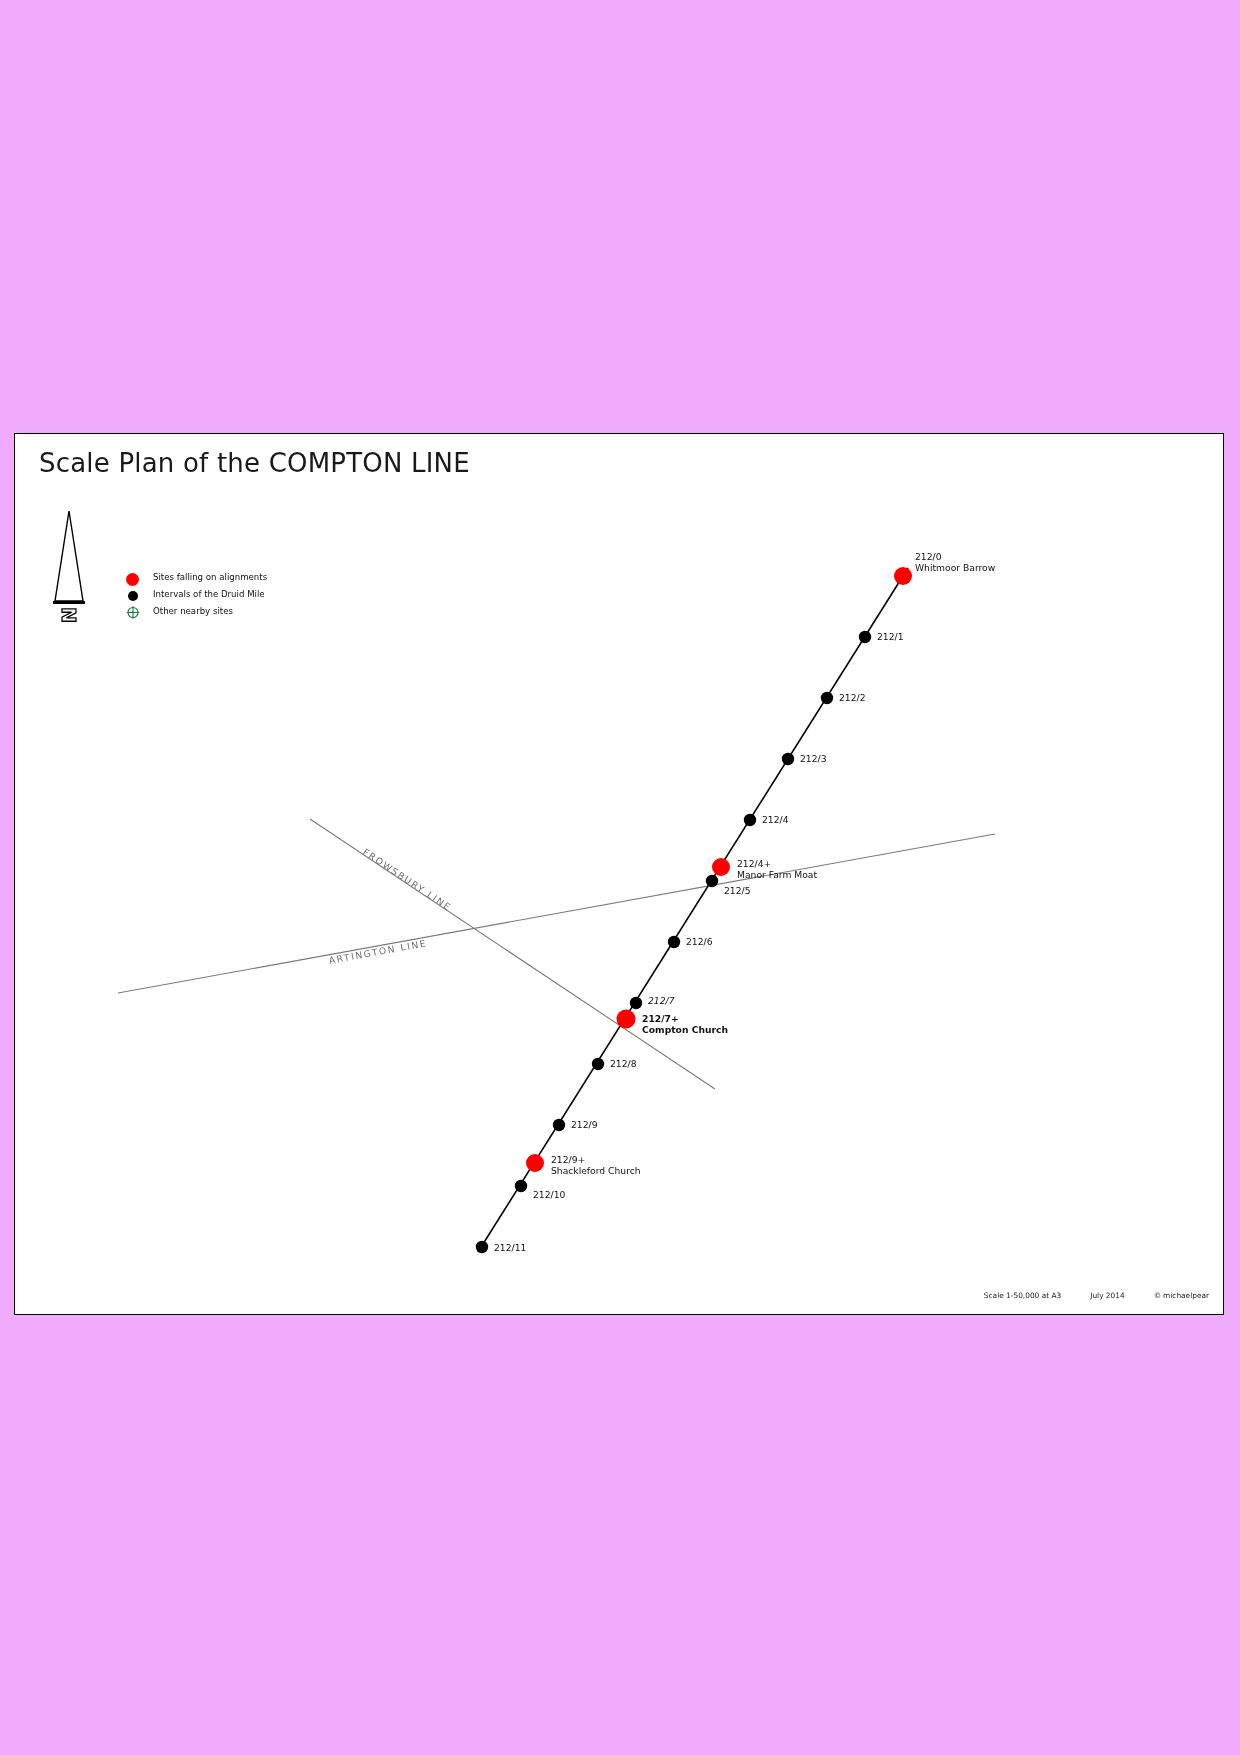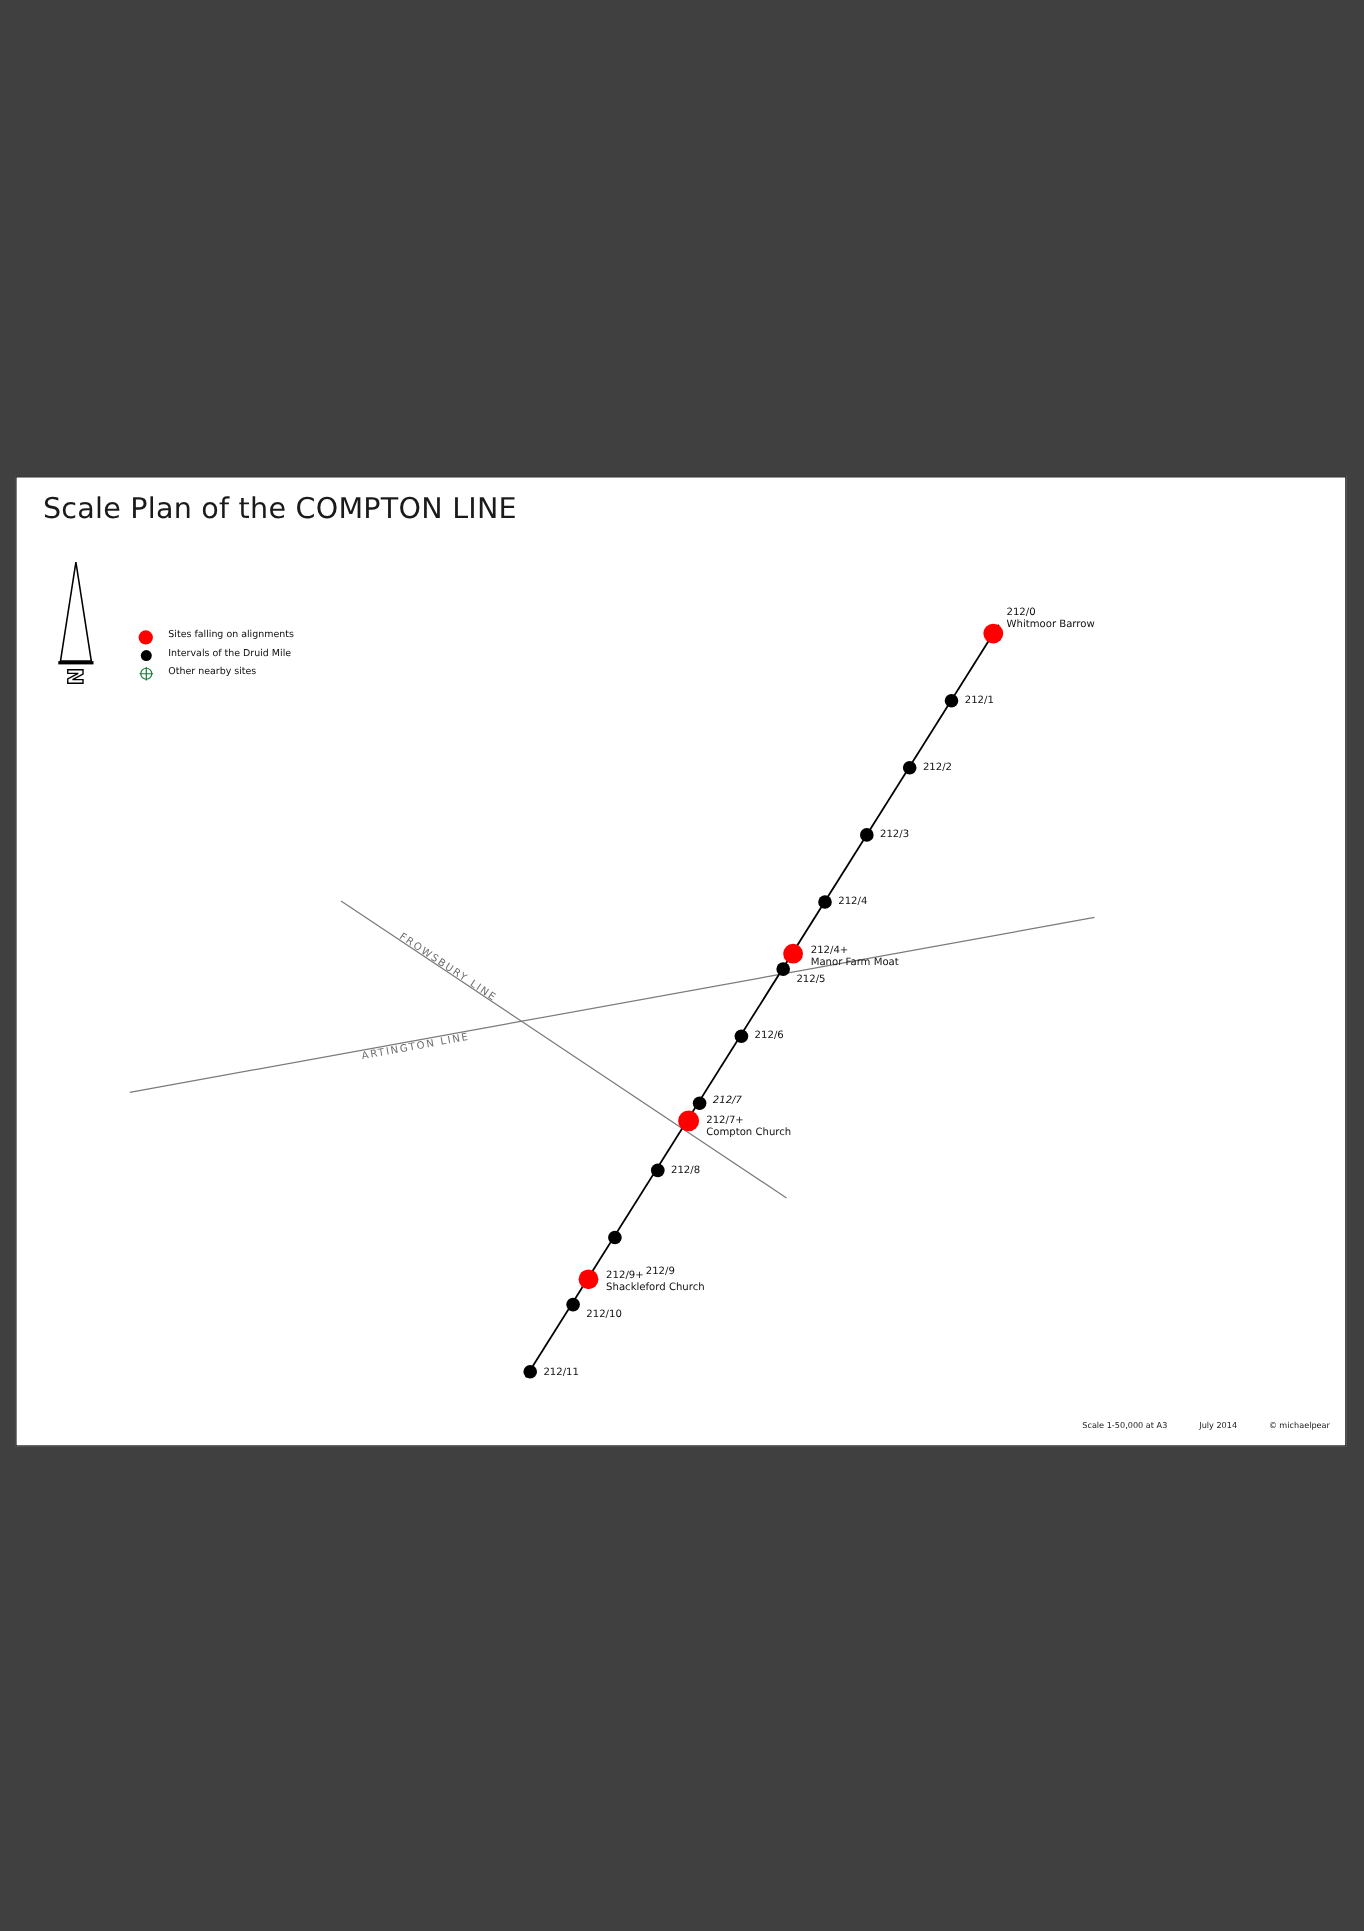--- a/index.html
+++ b/index.html
@@ -1,17 +1,17 @@
 <!DOCTYPE html>
 <html><head>
 <meta charset="utf-8">
 <style>
   html,body{margin:0;padding:0;background:#ffffff;}
   body{width:1240px;height:1755px;font-family:"DejaVu Sans",sans-serif;-webkit-font-smoothing:antialiased;}
-  #page{position:relative;width:1240px;height:1755px;background:#404040;overflow:hidden;}
+  #page{position:relative;width:1240px;height:1755px;background:#f0abfc;overflow:hidden;}
 
   
   #map-frame{
     position:absolute;left:14px;top:433px;width:1210px;height:882px;
     border:1px solid #000;background:#fff;box-sizing:border-box;
   }
 
   #title{
     position:absolute;left:24px;top:14px;
     font-family:"DejaVu Sans",sans-serif;
@@ -162,30 +162,30 @@
     </div>
 
     <div class="site-label" style="left:671px;top:503px;">
       <span class="nm">212/6</span>
     </div>
 
     <div class="site-label" style="left:633px;top:562px;font-style:italic;">
       <span class="nm">212/7</span>
     </div>
 
-    <div class="site-label" style="left:627px;top:580px;">
+    <div class="site-label" style="left:627px;top:580px;font-weight:bold;">
       <span class="nm">212/7+</span>
       <span class="nm">Compton Church</span>
     </div>
 
     <div class="site-label" style="left:595px;top:625px;">
       <span class="nm">212/8</span>
     </div>
 
-    <div class="site-label" style="left:572px;top:686px;margin-top:31px;">
+    <div class="site-label" style="left:556px;top:686px;">
       <span class="nm">212/9</span>
     </div>
 
     <div class="site-label" style="left:536px;top:721px;">
       <span class="nm">212/9+</span>
       <span class="nm">Shackleford Church</span>
     </div>
 
     <div class="site-label" style="left:518px;top:756px;">
       <span class="nm">212/10</span>

